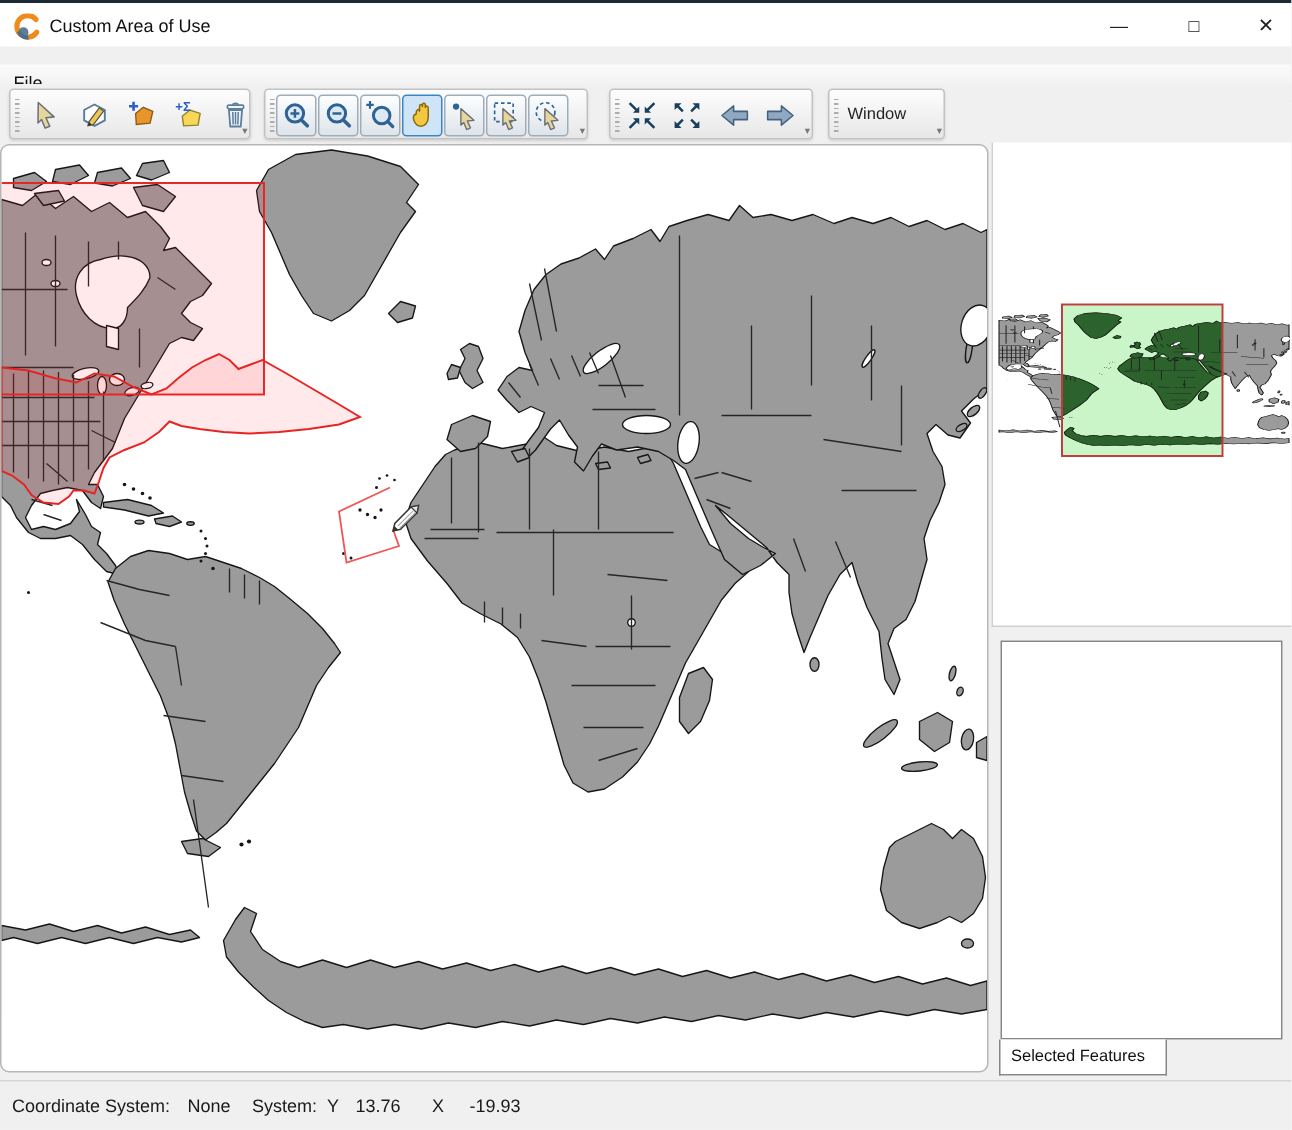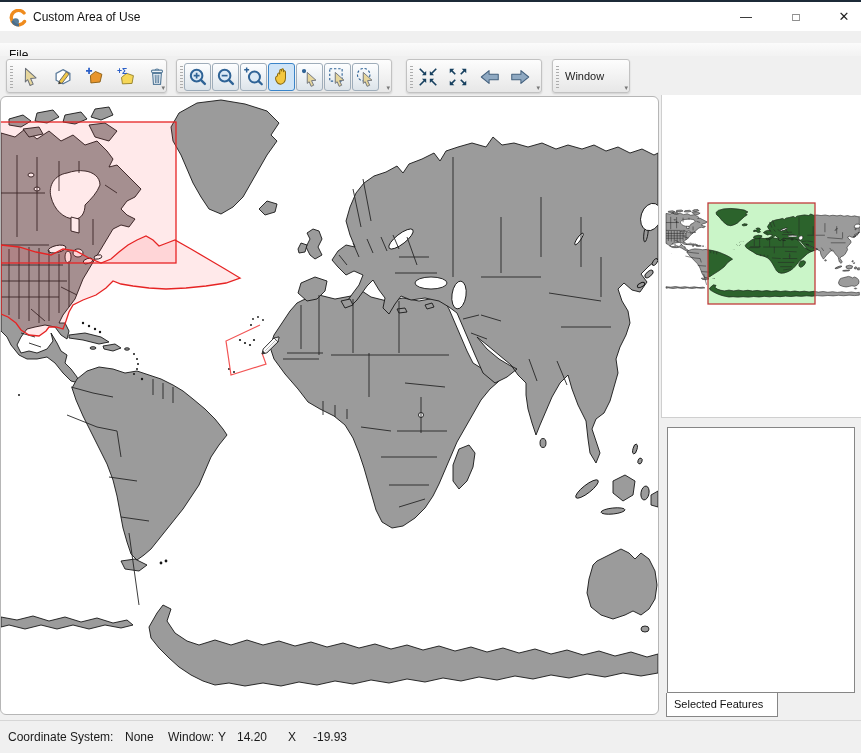--- a/index.html
+++ b/index.html
@@ -357,20 +357,20 @@
   <div id="features-pane">
     <div id="features-box"></div>
     <div id="features-tab">
       <span>Selected Features</span>
     </div>
   </div>
 
   <div id="statusbar">
     <span id="st-coordlab">Coordinate System:</span>
     <span id="st-coordval">None</span>
-    <span id="st-curslab">Window:</span>
+    <span id="st-curslab">System:</span>
     <span id="st-ylab">Y</span>
-    <span id="st-yval">14.20</span>
+    <span id="st-yval">13.76</span>
     <span id="st-xlab">X</span>
     <span id="st-xval">-19.93</span>
   </div>
 
 </div>
 
 </body></html>

